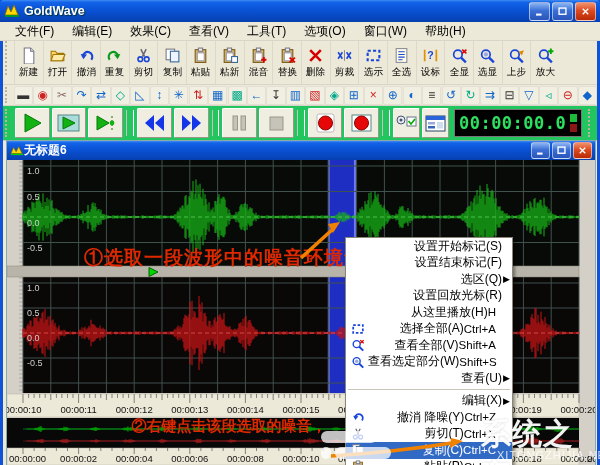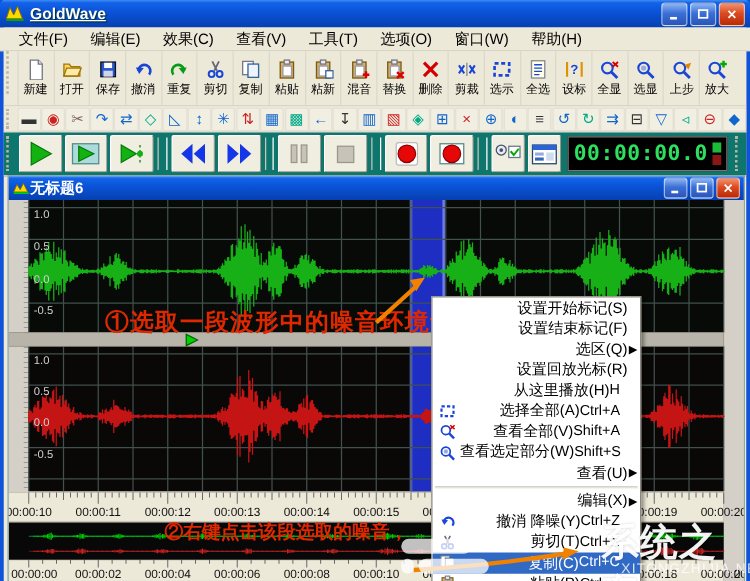--- a/index.html
+++ b/index.html
@@ -3,39 +3,39 @@
 <meta charset="utf-8">
 <style>
   html,body{margin:0;padding:0;background:#555;}
   .app{position:relative;width:600px;height:465px;overflow:hidden;background:#ece9d8;
        font-family:"Liberation Sans",sans-serif;font-size:12px;color:#000;
        box-shadow:inset 3px 0 #0f54d8, inset -3px 0 #0f54d8;}
   
   .titlebar{position:absolute;left:0;top:0;width:600px;height:22px;
     background:linear-gradient(180deg,#3f8cf3 0%,#1263e8 10%,#0a52d6 45%,#0640b0 100%);
     display:flex;align-items:center;padding:0 4px;box-sizing:border-box;border-radius:4px 4px 0 0;}
-  .titlebar .ttl{color:#fff;font-weight:bold;font-size:12.5px;margin-left:4px;flex:1;text-shadow:1px 1px 1px #033;text-decoration:underline;}
+  .titlebar .ttl{color:#fff;font-weight:bold;font-size:12.5px;margin-left:4px;flex:1;text-shadow:1px 1px 1px #033;}
   .winbtn{width:19px;height:17px;margin-left:2px;border-radius:3px;border:1px solid #fff8;
     background:linear-gradient(180deg,#8db6f2,#3b6fd6 45%,#2a55b8);display:flex;align-items:center;justify-content:center;}
   .winbtn.close{background:linear-gradient(180deg,#f0926f,#dc4a1f 45%,#b82a07);}
   .winbtn svg{width:11px;height:11px;}
   
   .menubar{position:absolute;left:0;top:22px;width:600px;height:19px;background:#ece9d8;
     display:flex;align-items:center;padding-left:6px;border-bottom:1px solid #d8d4c8;box-sizing:border-box;}
   .menuitem{padding:2px 9px;cursor:default;}
   
   .grip{width:5px;height:80%;border-left:2px dotted #b8b4a4;margin:0 2px;}
   .tb1{position:absolute;left:3px;top:41px;width:594px;height:43px;display:flex;align-items:stretch;background:#ece9d8;border-bottom:1px solid #d8d4c8;}
   .tbtn{width:27.7px;display:flex;flex-direction:column;align-items:center;justify-content:center;border-left:1px solid #dcd8cc;}
   .tbtn:first-of-type{border-left:none;}
   .tbtn svg{width:17px;height:17px;}
   .tbtn .lbl{font-size:10.5px;margin-top:1px;white-space:nowrap;transform:scale(.92);}
   .tb2{position:absolute;left:3px;top:85px;width:594px;height:20px;display:flex;align-items:center;background:#ece9d8;border-bottom:1px solid #d8d4c8;}
   .sbtn{width:19px;height:17px;display:flex;align-items:center;justify-content:center;font-size:12px;border:1px solid #e4e0d4;border-radius:2px;margin-right:0.2px;background:#f1eee2;}
-  .tb3{position:absolute;left:3px;top:106px;width:594px;height:34px;display:flex;align-items:center;background:#0f766e;border-bottom:1px solid #cac6ba;}
+  .tb3{position:absolute;left:3px;top:106px;width:594px;height:34px;display:flex;align-items:center;background:#22c55e;border-bottom:1px solid #cac6ba;}
   .pbtn{width:35px;height:28px;display:flex;align-items:center;justify-content:center;background:#f0ede1;
     border:1px solid;border-color:#fff #9a968a #9a968a #fff;border-radius:2px;margin:0 1px;}
   .pbtn svg{width:25px;height:24px;}
   .pbtn.small{width:26px;}
   .tsep{width:6px;height:26px;border-left:1px solid #c8c4b8;border-right:1px solid #fff;margin:0 2px;}
   .lcd{height:26px;background:#000;border:1px solid #777;display:flex;align-items:center;padding:0 4px;margin-left:4px;}
   .lcd .time{font-family:"DejaVu Sans Mono",monospace;font-weight:bold;font-size:17px;color:#2ee060;letter-spacing:0.5px;}
   .lcd .lights{display:flex;flex-direction:column;margin-left:4px;}
   .lcd .g{width:7px;height:8px;background:#1dbb3a;margin-bottom:2px;}
   .lcd .r{width:7px;height:8px;background:#8c1616;}
@@ -116,28 +116,20 @@
           <path d="M10 1v3h3" fill="#dde" stroke="#778"></path>
         </svg>
         <span class="lbl">新建</span>
       </div>
       <div class="tbtn">
         <svg viewBox="0 0 16 16">
           <path d="M2 13V4h4l1.5 2H14v7z" fill="#ffd36b" stroke="#a07800"></path>
           <path d="M4 7h11l-2.5 6H2z" fill="#ffe9a8" stroke="#a07800"></path>
         </svg>
         <span class="lbl">打开</span>
-      </div>
-      <div class="tbtn">
-        <svg viewBox="0 0 16 16">
-          <rect x="2.5" y="2.5" width="11" height="11" fill="#2757c8" stroke="#112"></rect>
-          <rect x="5" y="3" width="6" height="4" fill="#fff"></rect>
-          <rect x="4.5" y="9" width="7" height="4.5" fill="#cfd4e8"></rect>
-        </svg>
-        <span class="lbl">保存</span>
       </div>
       <div class="tbtn">
         <svg viewBox="0 0 16 16">
           <path d="M12.5 12a4.5 4.5 0 1 0-8-3" fill="none" stroke="#1a46d8" stroke-width="2"></path>
           <path d="M2.5 6.5l6 .5-3.5 4.5z" fill="#1a46d8"></path>
         </svg>
         <span class="lbl">撤消</span>
       </div>
       <div class="tbtn">
         <svg viewBox="0 0 16 16">

